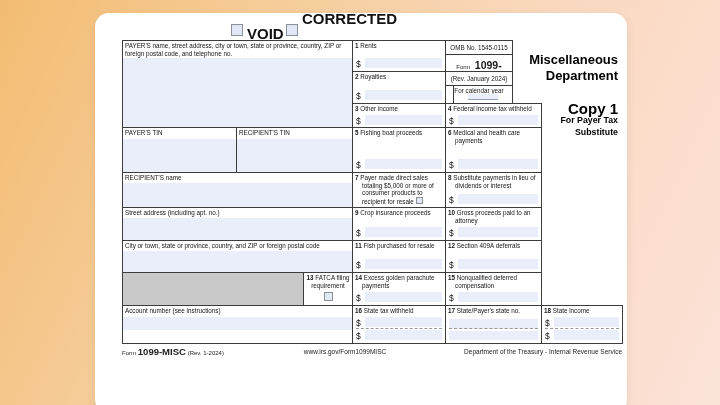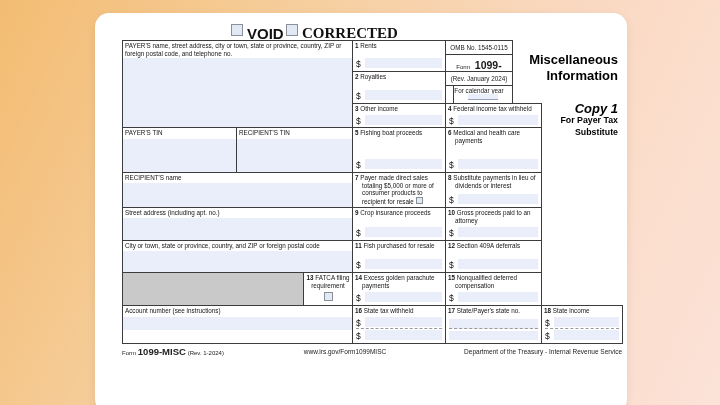--- a/index.html
+++ b/index.html
@@ -15,37 +15,37 @@
   .fillarea{position:absolute;left:0;right:0;background:#e9eefa;}
   .mrow{position:absolute;left:3px;right:3px;height:11px;}
   .dol{position:absolute;left:0;bottom:0;font-size:8.5px;color:#111;}
   .mstrip{position:absolute;left:9px;right:0;top:0;bottom:1px;background:#e9eefa;}
   .cb{display:inline-block;width:8px;height:8px;border:1px solid #8a8f98;background:#e2e9f6;box-sizing:border-box;}
   .cb-big{width:12px;height:12px;}
   .toplabel{position:absolute;font-size:15px;font-weight:700;color:#111;}
   .title{position:absolute;left:470px;top:52px;width:148px;text-align:right;
     font-size:13px;font-weight:700;line-height:16px;color:#000;}
   .copyblock{position:absolute;left:470px;top:102px;width:148px;text-align:right;color:#000;}
-  .copy1{font-size:13px;font-weight:700;line-height:13px;font-style:italic;}
+  .copy1{font-size:15px;font-weight:700;line-height:13px;}
   .copysub{font-size:8.8px;font-weight:700;line-height:11.5px;}
   .smallcenter{font-size:6.3px;text-align:center;}
   .footer-text{position:absolute;font-size:6.5px;color:#222;}
   .dashrow{border-bottom:1px dashed #999;}
   .graycell{background:#c9c9c9;}
 </style>
 </head>
 <body>
 
 <div class="stage">
   <div class="card"></div>
 
   <span class="cb cb-big" style="position:absolute;left:231px;top:24px;"></span>
   <span class="toplabel" style="left:247px;top:25px;">VOID</span>
   <span class="cb cb-big" style="position:absolute;left:286px;top:24px;"></span>
-  <span class="toplabel" style="left:302px;top:25px;font-family:Liberation Serif, serif;">CORRECTED</span>
+  <span class="toplabel" style="left:302px;top:10px;">CORRECTED</span>
 
   <div class="cell" style="left:122px;top:40px;width:231px;height:88px;">
     <div class="lbl">PAYER'S name, street address, city or town, state or province, country, ZIP or foreign postal code, and telephone no.</div>
     <div class="fillarea" style="top:17px;bottom:0;"></div>
   </div>
 
   <div class="cell" style="left:122px;top:127px;width:115px;height:46px;">
     <div class="lbl">PAYER'S TIN</div>
     <div class="fillarea" style="top:11px;bottom:0;"></div>
   </div>
@@ -214,21 +214,21 @@
         <span class="mstrip"></span>
       </div>
     <div class="mrow" style="top:24px;">
         <span class="dol">$</span>
         <span class="mstrip"></span>
       </div>
   </div>
 
   <div class="title">
     <div>Miscellaneous</div>
-    <div>Information</div>
+    <div>Department</div>
   </div>
   <div class="copyblock">
     <div class="copy1">Copy 1</div>
     <div class="copysub">For Payer Tax</div>
     <div class="copysub">Substitute</div>
   </div>
 
   <div class="footer-text" style="left:122px;top:346px;">
     <span style="font-size:6px;">Form</span>
     <span style="font-size:9.5px;font-weight:700;">1099-MISC</span>

